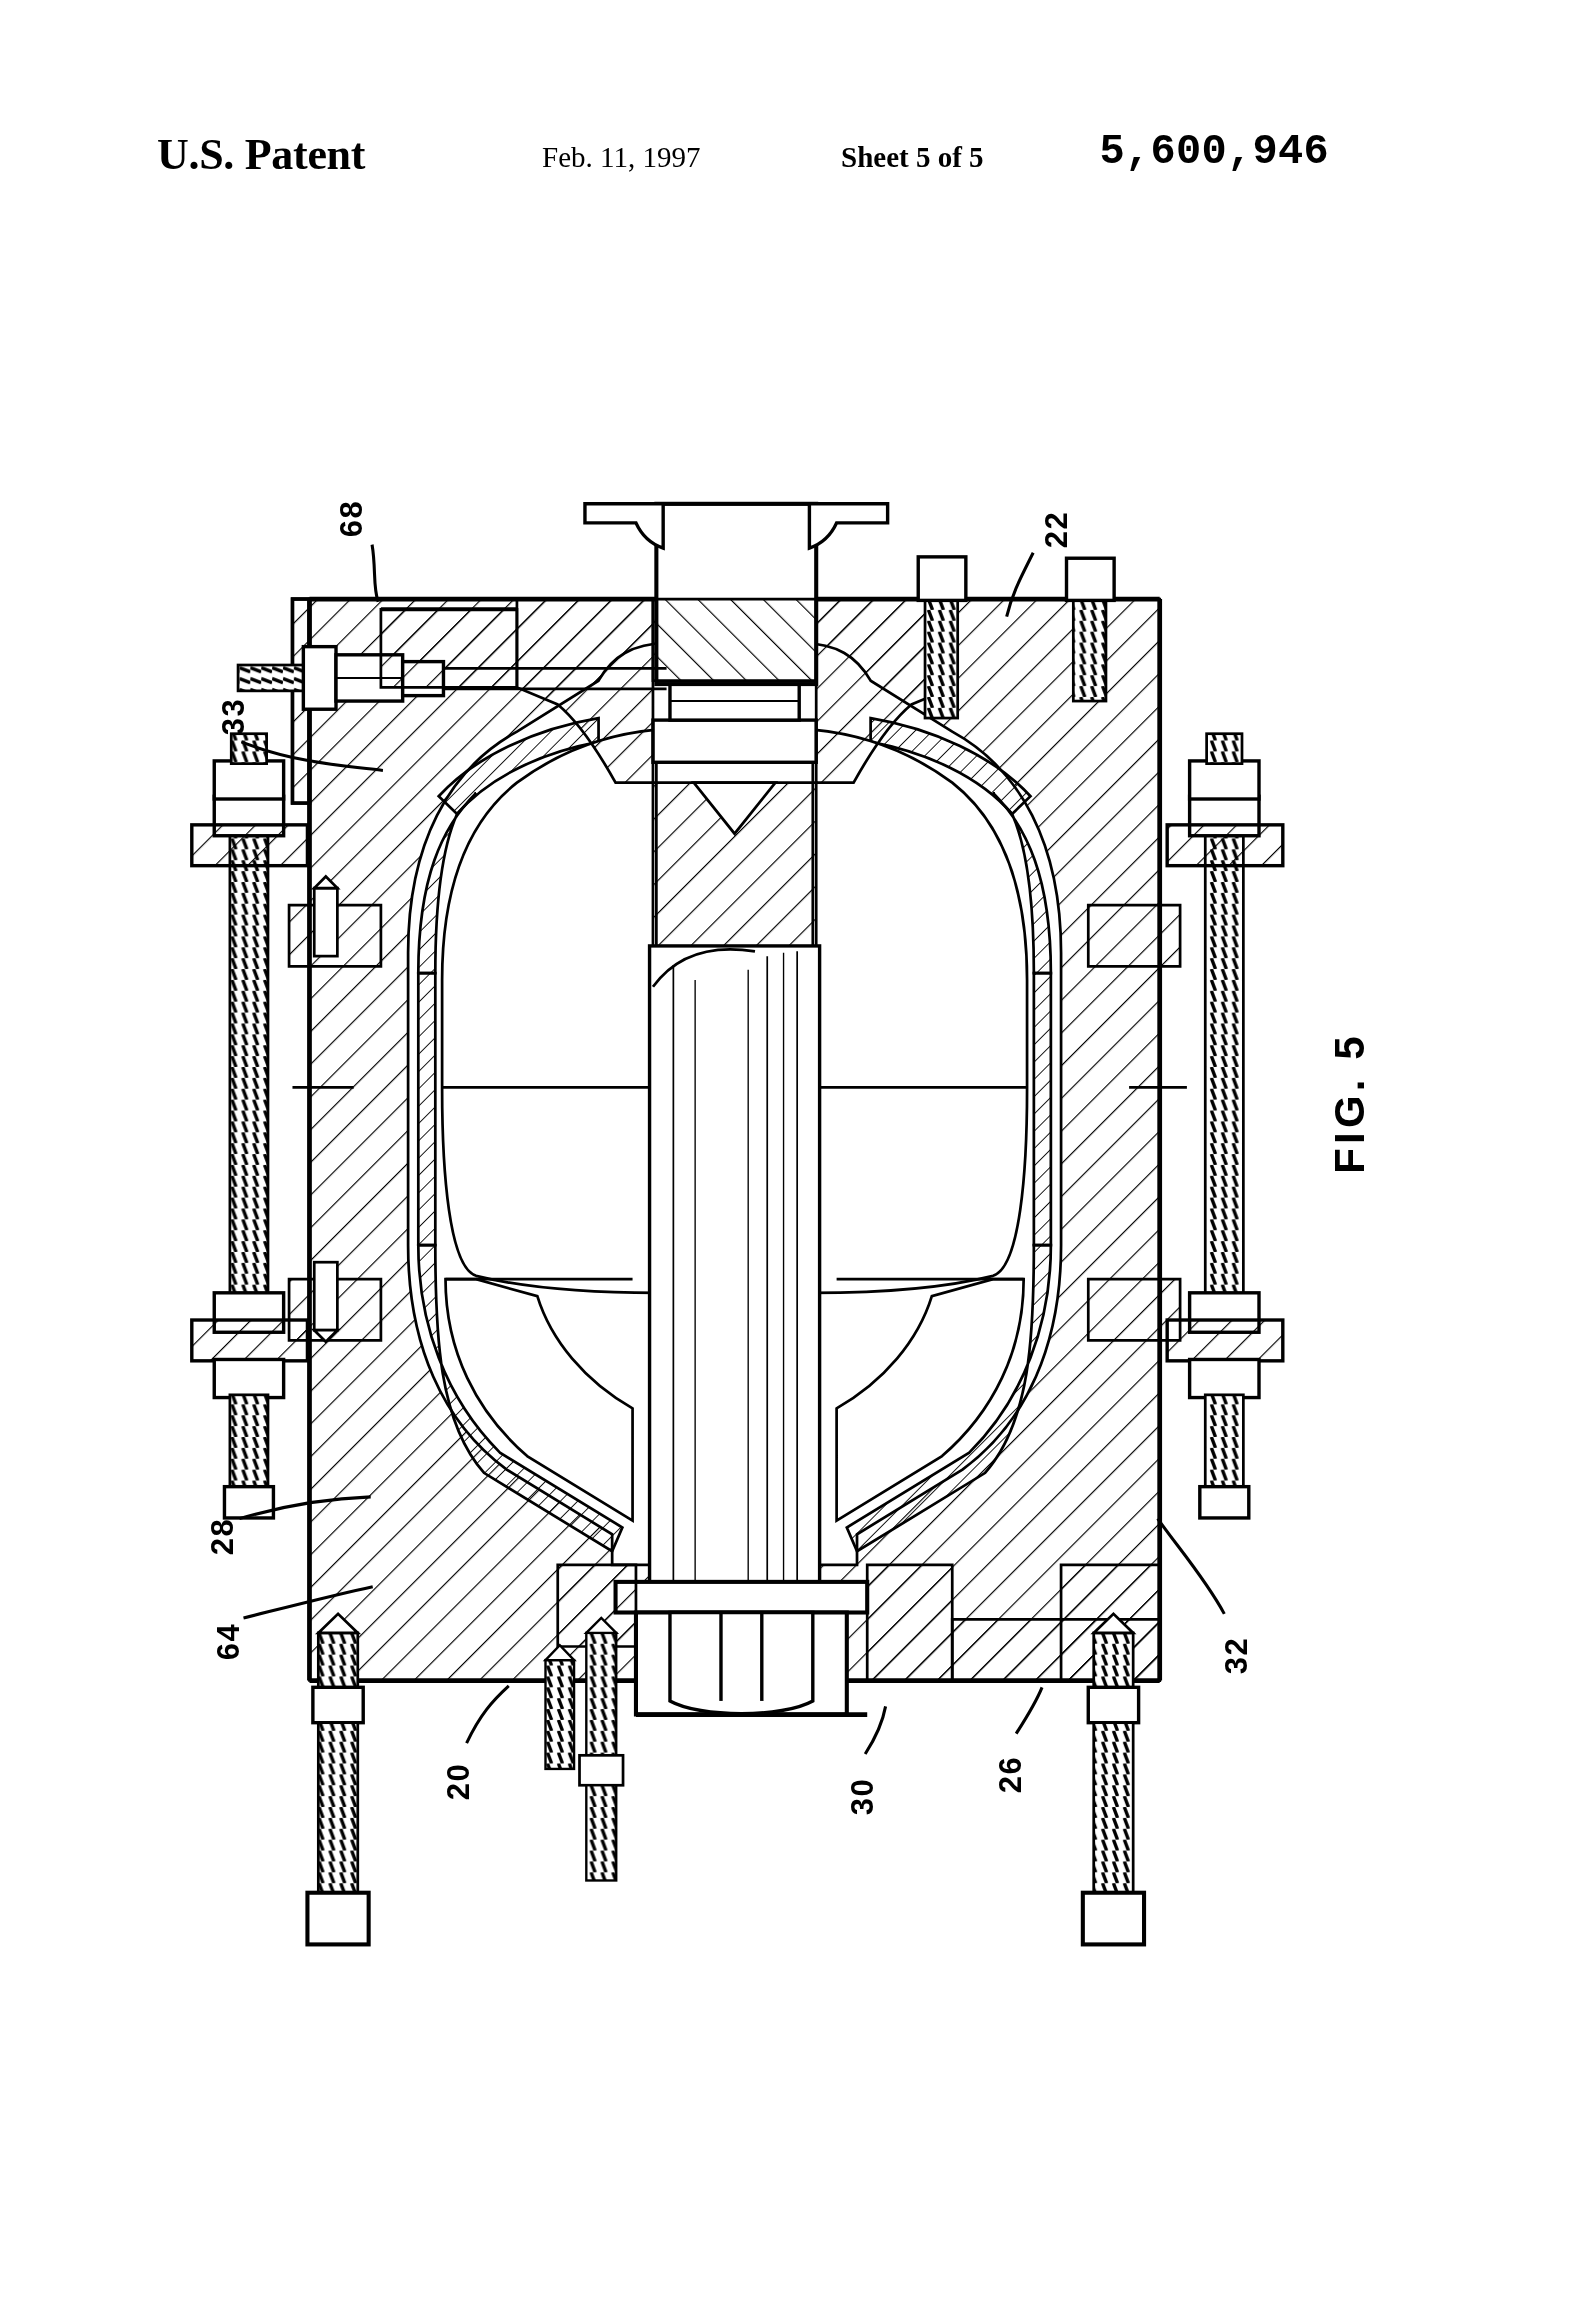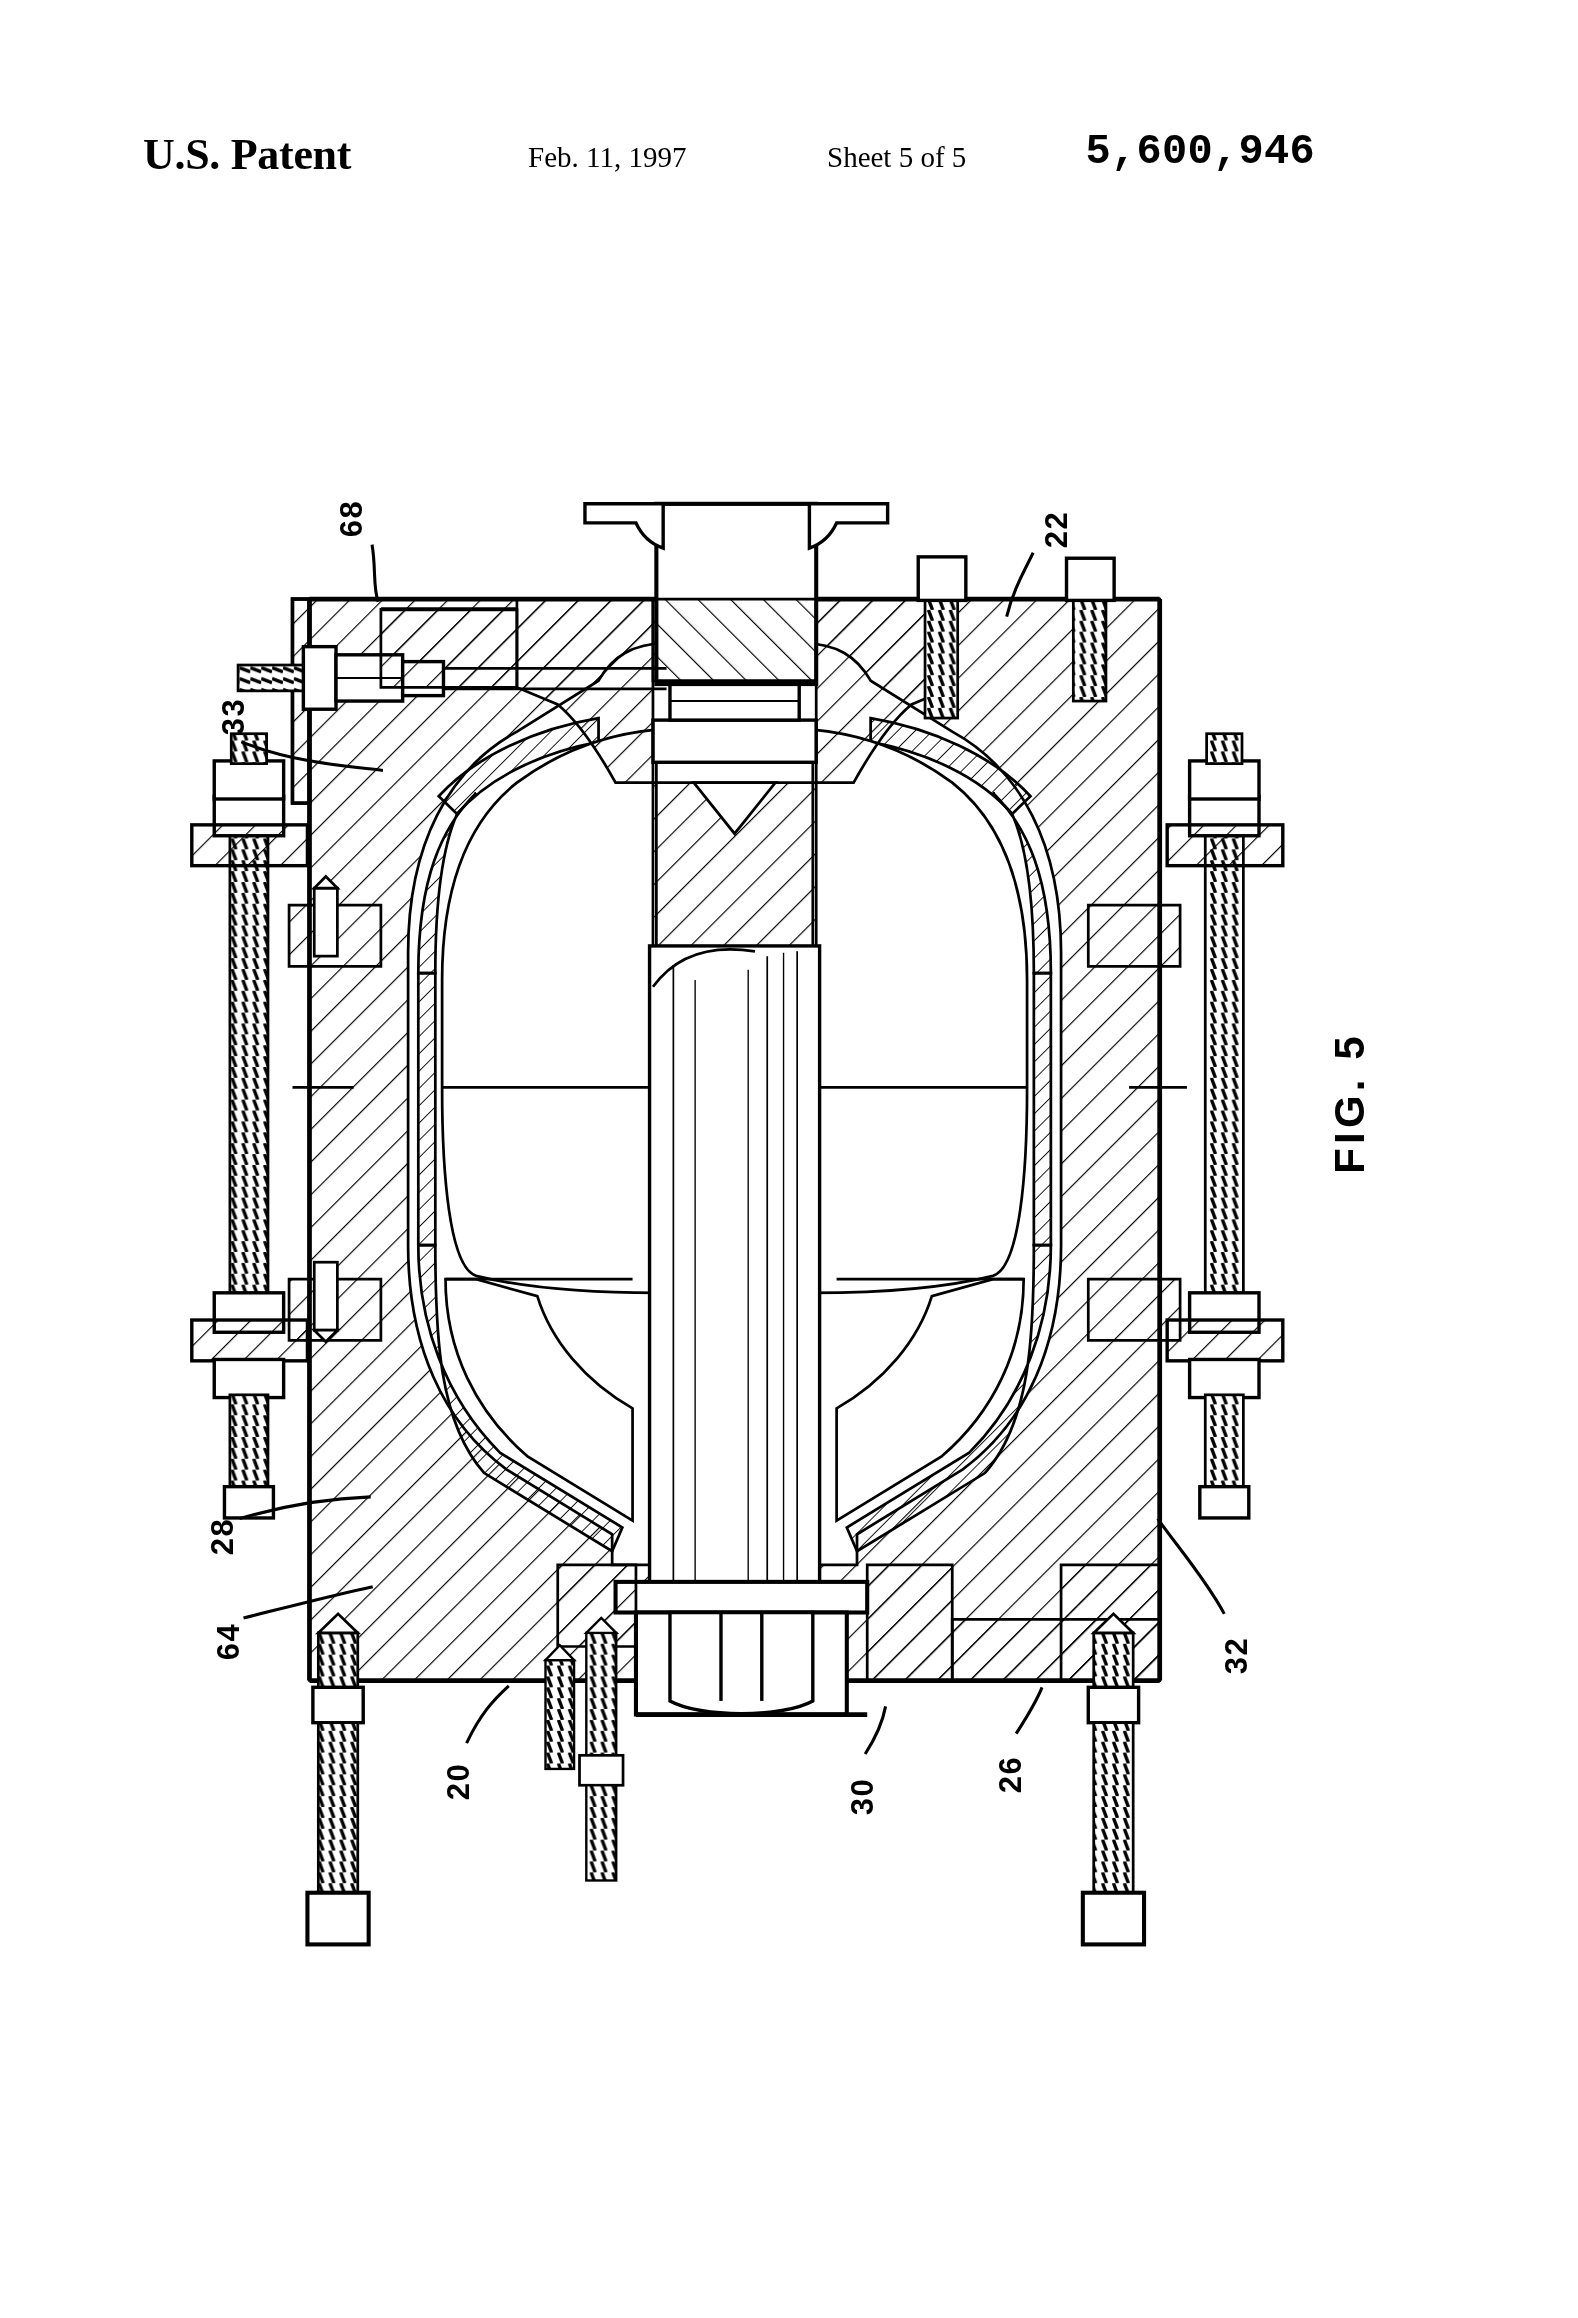--- a/index.html
+++ b/index.html
@@ -12,21 +12,21 @@
     height: 2319px;
     position: relative;
     font-family: "Liberation Serif", serif;
     color: #000000;
     overflow: hidden;
   }
 
   
   #patent-header {
     position: absolute;
-    left: 4px;
+    left: 18px;
     top: 129px;
     width: 1440px;
     height: 82px;
   }
   #patent-header .hdr-office {
     position: absolute;
     left: 139px;
     top: 0px;
     font-family: "Liberation Serif", serif;
     font-weight: bold;
@@ -41,21 +41,21 @@
     font-family: "Liberation Serif", serif;
     font-weight: normal;
     font-size: 29px;
     white-space: nowrap;
   }
   #patent-header .hdr-sheet {
     position: absolute;
     left: 823px;
     top: 12.2px;
     font-family: "Liberation Serif", serif;
-    font-weight: normal;
+    font-weight: bold;
     font-size: 29px;
     white-space: nowrap;
   }
   #patent-header .hdr-number {
     position: absolute;
     right: 129px;
     top: -1.4px;
     font-family: Liberation Mono, monospace;
     font-weight: bold;
     font-size: 42px;

